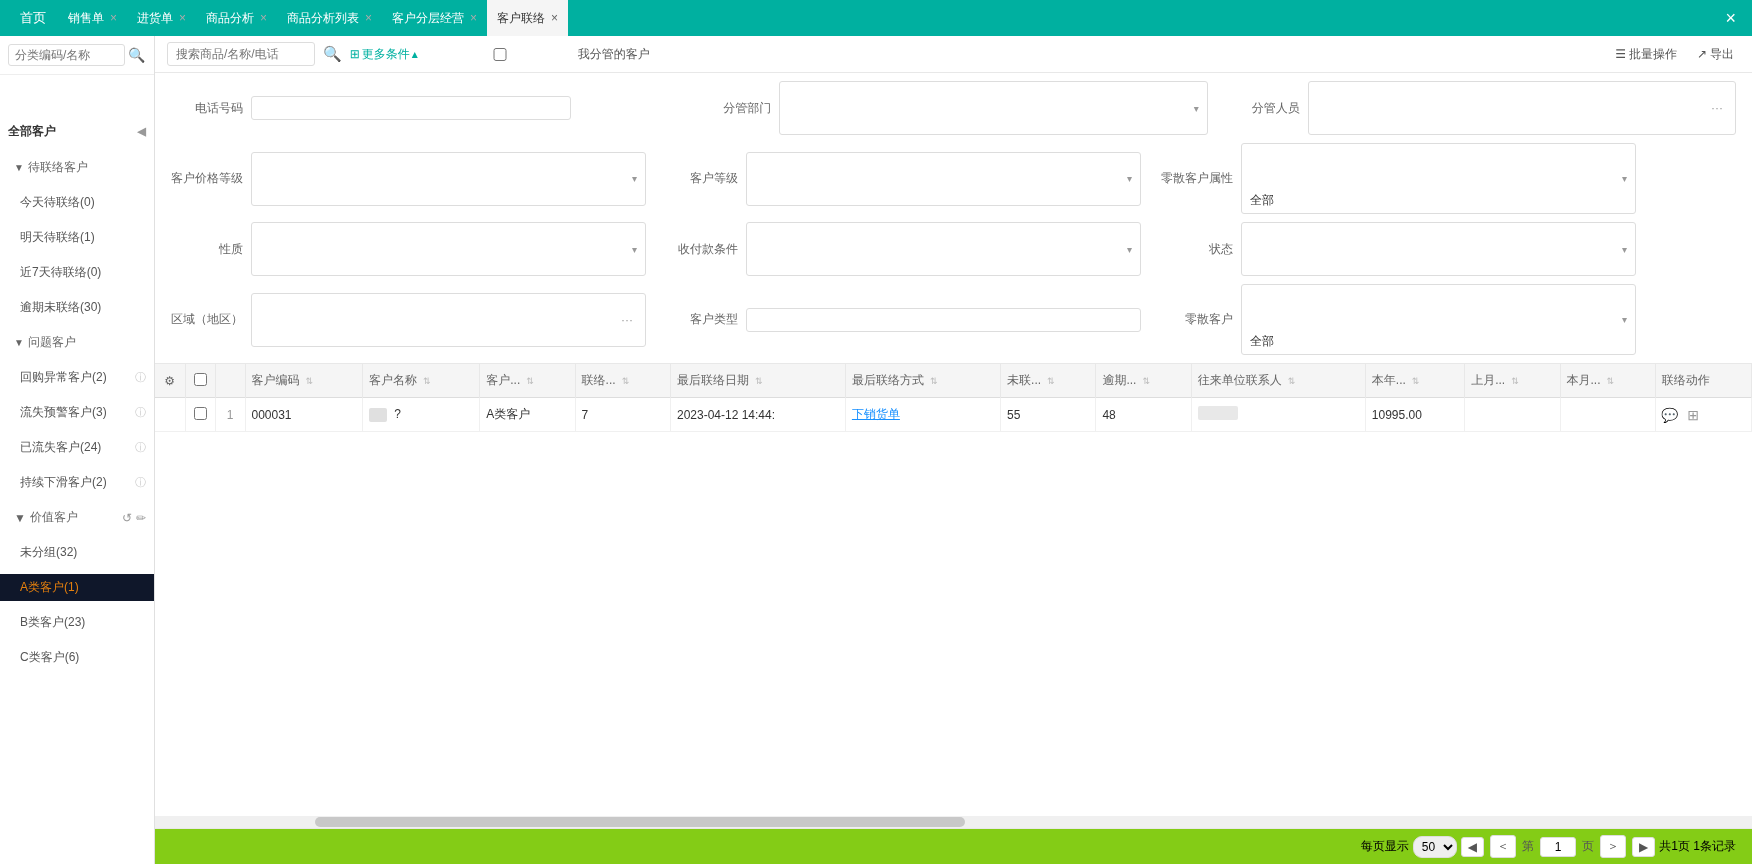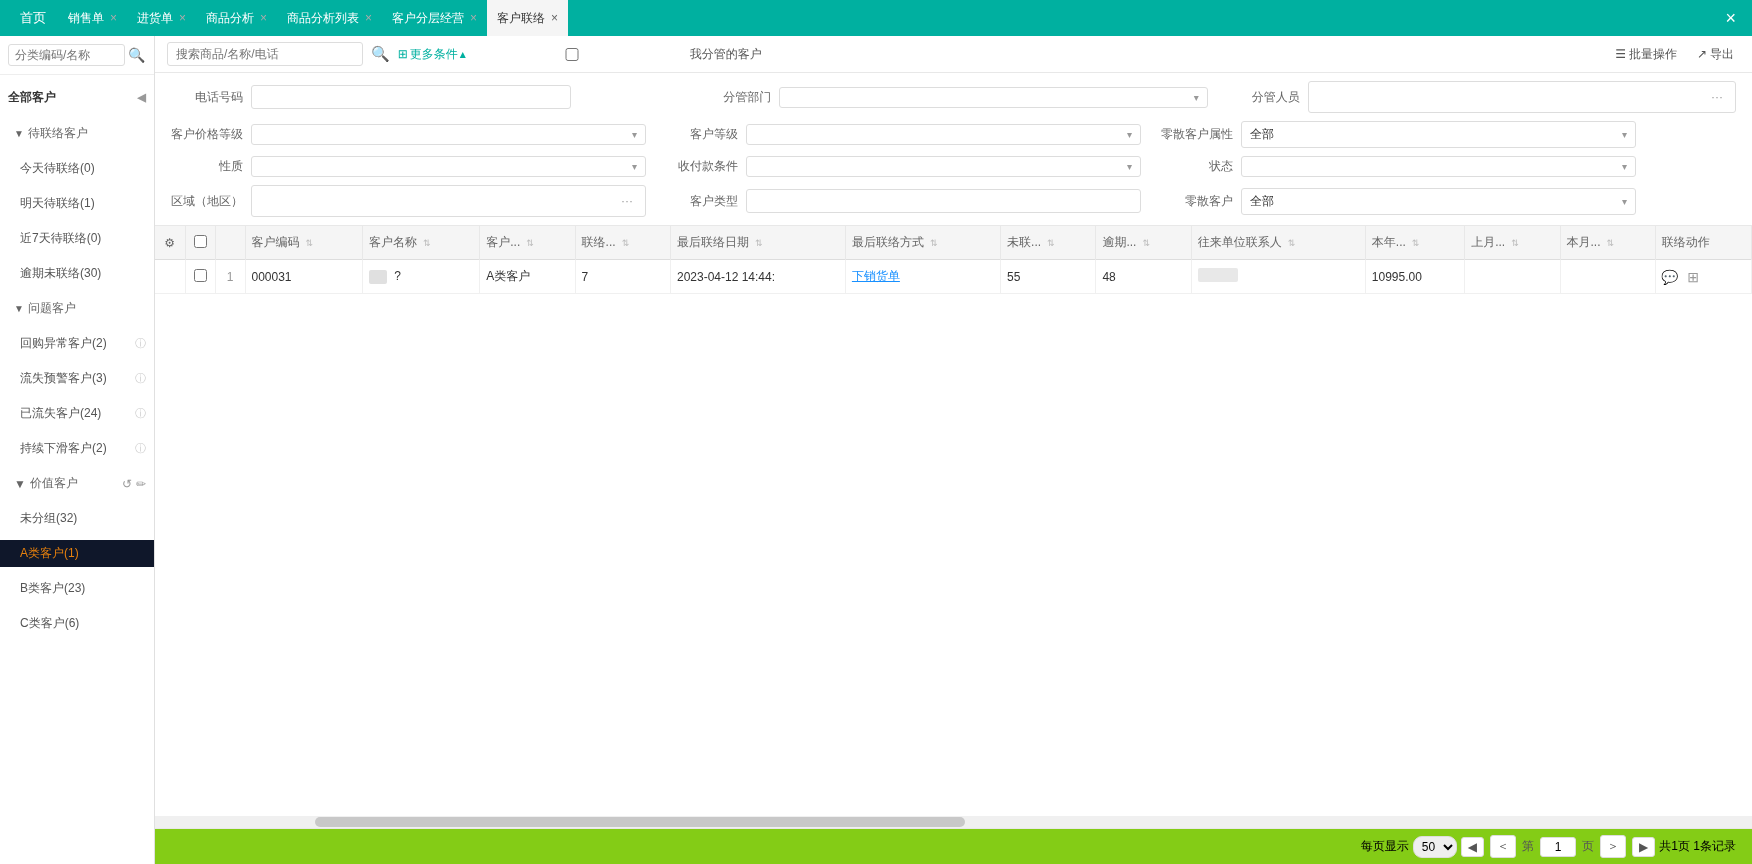--- a/index.html
+++ b/index.html
@@ -62,20 +62,21 @@
     .sidebar-search .search-icon {
       color: #00b0a0; margin-left: 4px; cursor: pointer;
       font-size: 14px;
     }
 
     .sidebar-section-title {
       display: flex; align-items: center; justify-content: space-between;
       padding: 6px 8px;
       font-weight: bold; font-size: 13px; color: #333;
       cursor: pointer;
+      margin-top: 34px;
     }
     .sidebar-section-title .collapse-icon { font-size: 11px; color: #999; }
 
     .sidebar-group-label {
       display: flex; align-items: center;
       padding: 5px 8px 5px 14px;
       color: #666; font-size: 12px; cursor: pointer;
     }
     .sidebar-group-label .arrow { margin-right: 4px; font-size: 10px; }
 
@@ -105,29 +106,29 @@
     .filter-bar {
       display: flex; align-items: center;
       padding: 6px 12px;
       background: #fff;
       border-bottom: 1px solid #e8e8e8;
       gap: 8px;
     }
     .filter-bar input {
       border: 1px solid #ddd; border-radius: 3px;
       padding: 4px 8px; font-size: 12px;
-      width: 196px; outline: none; color: #999;
+      width: 148px; outline: none; color: #999;
     }
     .search-btn { color: #00b0a0; cursor: pointer; font-size: 15px; }
     .more-filter {
       display: flex; align-items: center; gap: 2px;
       color: #00b0a0; cursor: pointer; font-size: 12px;
     }
     .filter-checkbox {
-      display: flex; align-items: center; gap: 20px;
+      display: flex; align-items: center; gap: 4px;
       color: #555; cursor: pointer;
     }
     .filter-spacer { flex: 1; }
     .action-btn {
       display: flex; align-items: center; gap: 3px;
       color: #555; cursor: pointer; font-size: 12px;
       padding: 3px 6px;
     }
 
     
@@ -157,21 +158,21 @@
       outline: none; color: #333;
       position: relative;
     }
     .filter-select {
       flex: 1; display: flex; align-items: center;
       border: 1px solid #ddd; border-radius: 3px;
       padding: 4px 8px; font-size: 12px;
       cursor: pointer; background: white;
       position: relative; justify-content: space-between;
     }
-    .filter-select .val { color: #333; }
+    .filter-select .val { color: #333; margin-top: 44px; }
     .filter-select .arrow { color: #999; font-size: 10px; }
     .filter-dots { color: #999; padding: 4px; cursor: pointer; }
     .filter-divider { width: 20px; }
 
     
     .table-container {
       flex: 1; overflow: auto;
       background: #fff;
       margin: 0;
     }

